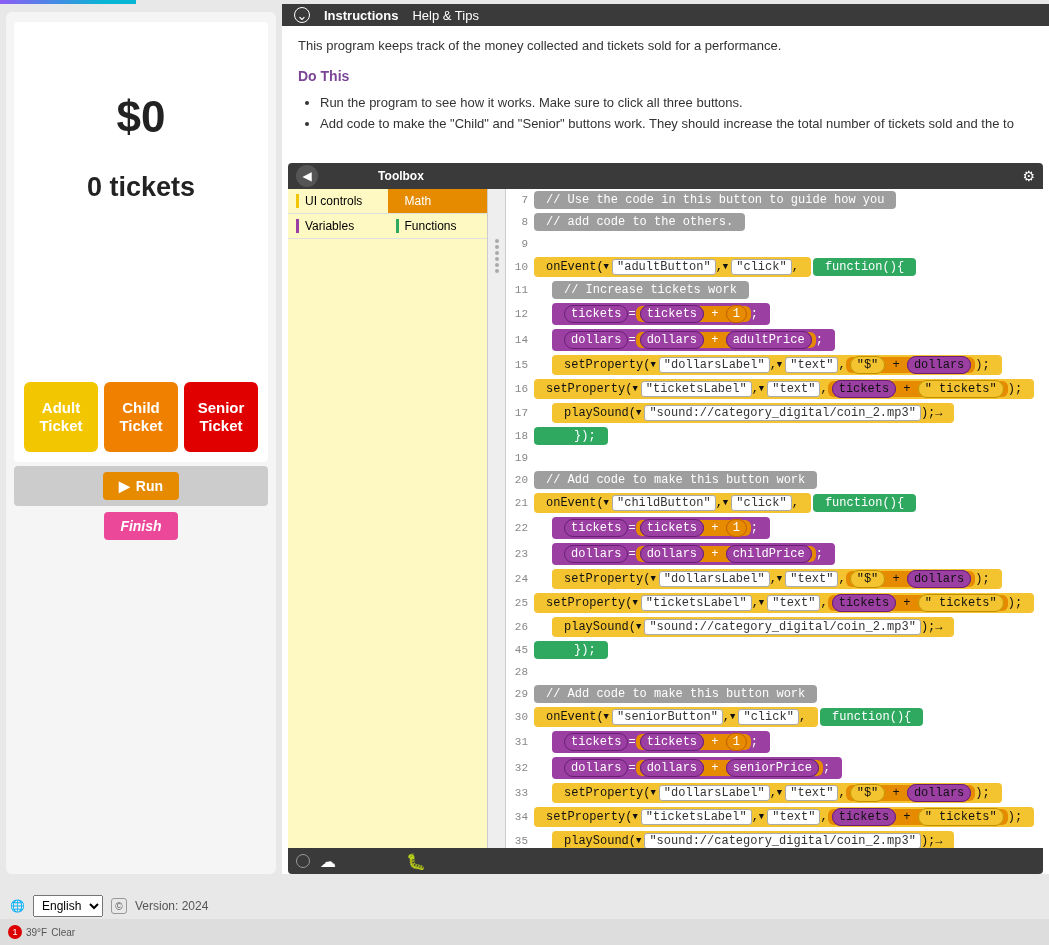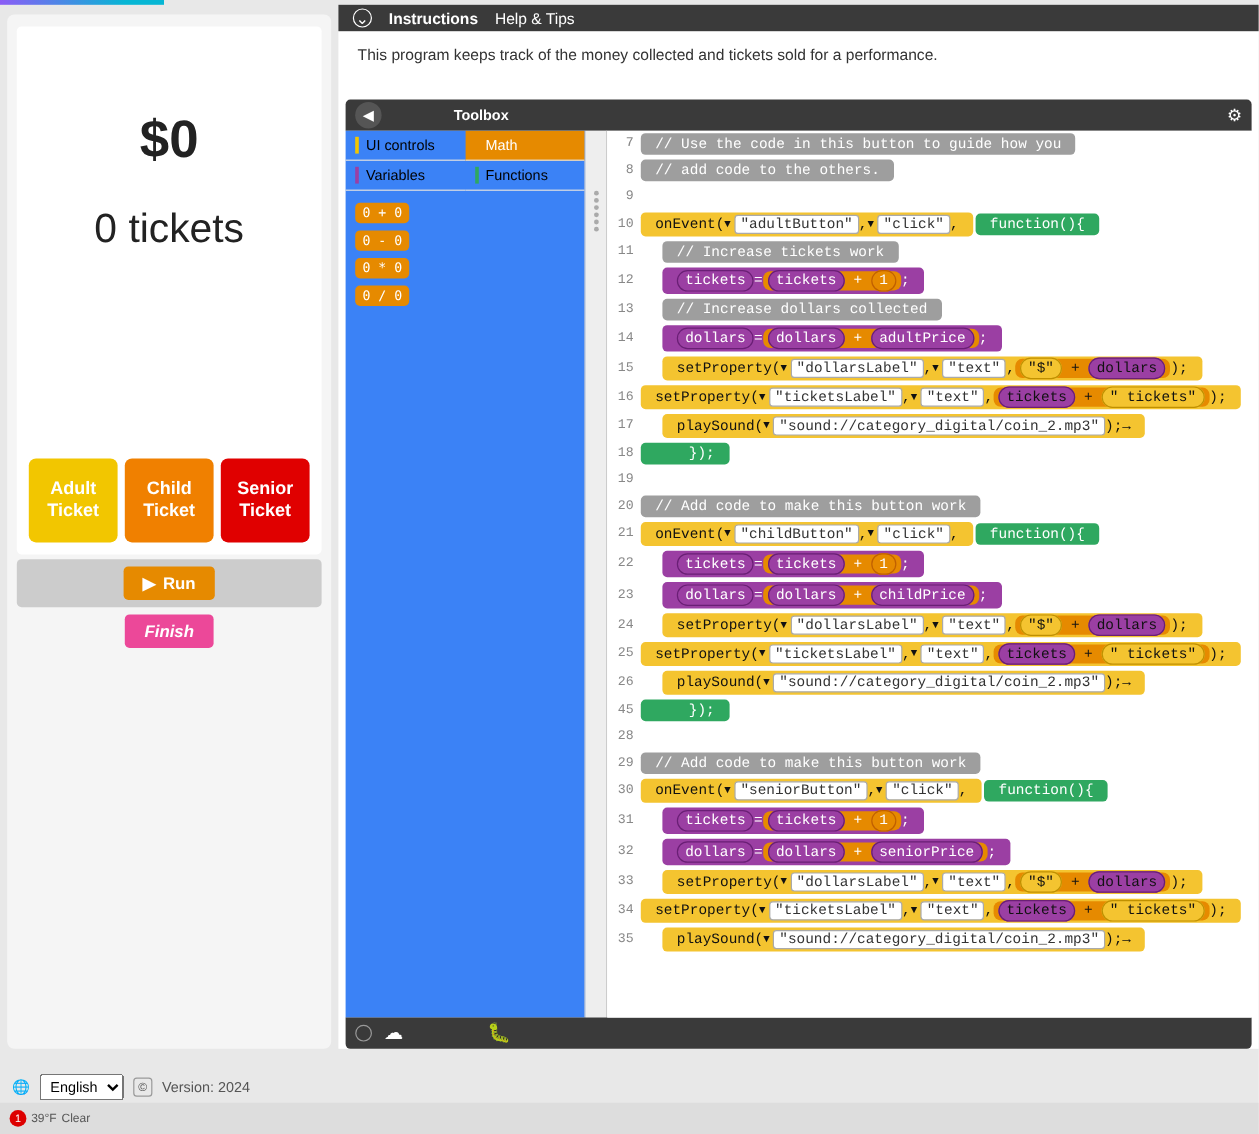--- a/index.html
+++ b/index.html
@@ -8,21 +8,21 @@
 
 .top-strip { height: 4px; background: linear-gradient(90deg, #8b5cf6 0%, #06b6d4 10%, #06b6d4 13%, transparent 13%); }
 
 
 .main { display: flex; height: 870px; }
 
 
 .sim-panel { width: 270px; background: #f5f5f5; border-radius: 6px; margin: 8px 6px 0 6px; display: flex; flex-direction: column; align-items: center; padding: 10px 8px; }
 .sim-screen { background: #fff; width: 100%; height: 440px; border-radius: 4px; padding: 30px 10px 10px; display: flex; flex-direction: column; align-items: center; position: relative; }
 .dollars-label { font-size: 44px; font-weight: 900; color: #222; margin-top: 40px; }
-.tickets-label { font-size: 34px; font-weight: 400; color: #222; margin-top: 30px; }
+.tickets-label { font-size: 27px; font-weight: 700; color: #222; margin-top: 30px; }
 .ticket-buttons { display: flex; gap: 6px; position: absolute; bottom: 10px; left: 10px; right: 10px; }
 .ticket-btn { flex: 1; height: 70px; border-radius: 6px; color: #fff; font-weight: 700; font-size: 15px; border: none; cursor: pointer; line-height: 1.2; }
 .ticket-btn.adult { background: #f2c600; }
 .ticket-btn.child { background: #f08000; }
 .ticket-btn.senior { background: #e00000; }
 
 .sim-controls { width: 100%; margin-top: 4px; background: #ccc; border-radius: 4px; padding: 6px; display: flex; flex-direction: column; align-items: center; gap: 6px; }
 .run-btn, .finish-btn { background: #e68a00; color: #fff; border: none; border-radius: 4px; font-weight: 600; font-size: 14px; padding: 6px 16px; cursor: pointer; display: flex; align-items: center; gap: 6px; }
 .finish-btn { background: #ec4899; font-style: italic; }
 
@@ -39,21 +39,21 @@
 
 
 .ws-bar { height: 26px; background: #3a3a3a; border-radius: 4px 4px 0 0; display: flex; align-items: center; color: #fff; font-size: 12px; margin: 0 6px; }
 .ws-bar .back-icon { width: 22px; height: 22px; border-radius: 50%; background: #555; margin: 0 8px; display: flex; align-items: center; justify-content: center; }
 .ws-bar .toolbox-label { flex: 0 0 150px; text-align: center; font-weight: 600; }
 .ws-bar .gear-icon { margin-left: auto; margin-right: 8px; font-size: 14px; }
 
 .ws-columns { display: flex; flex: 1; margin: 0 6px; min-height: 0; }
 
 
-.toolbox { width: 200px; background: #3b82f6; border-right: 1px solid #ccc; display: flex; flex-direction: column; }
+.toolbox { width: 200px; background: #fef9c3; border-right: 1px solid #ccc; display: flex; flex-direction: column; }
 .toolbox-cats { display: grid; grid-template-columns: 1fr 1fr; }
 .cat { font-size: 12px; padding: 5px 8px; border-bottom: 1px solid #e0e0e0; display: flex; align-items: center; gap: 6px; }
 .cat .bar { width: 3px; height: 14px; display: inline-block; }
 .cat.active { background: #e68a00; color: #fff; }
 .cat-ui .bar { background: #f2c600; }
 .cat-math .bar { background: #e68a00; }
 .cat-vars .bar { background: #9b3fa3; }
 .cat-funcs .bar { background: #2fa860; }
 
 .toolbox-blocks { padding: 10px 8px; display: flex; flex-direction: column; gap: 6px; }
@@ -126,20 +126,25 @@
   </div>
 
   <div class="right-side">
     <div class="instr-header">
       <span class="icon">⌄</span>
       <span style="font-weight:600">Instructions</span>
       <span>Help &amp; Tips</span>
     </div>
     <div class="instr-body">
       <div>This program keeps track of the money collected and tickets sold for a performance.</div>
+      <div class="do-this">Do This</div>
+      <ul>
+        <li>Run the program to see how it works. Make sure to click all three buttons.</li>
+        <li>Add code to make the "Child" and "Senior" buttons work. They should increase the total number of tickets sold and the to</li>
+      </ul>
     </div>
 
     <div class="ws-bar">
       <span class="back-icon">◀</span>
       <span class="toolbox-label">Toolbox</span>
       <span class="gear-icon">⚙</span>
     </div>
 
     <div class="ws-columns">
 
@@ -155,26 +160,20 @@
             </div>
           <div class="cat cat-vars">
               <span class="bar"></span>
               <span>Variables</span>
             </div>
           <div class="cat cat-funcs">
               <span class="bar"></span>
               <span>Functions</span>
             </div>
         </div>
-        <div class="toolbox-blocks">
-          <div class="math-block">0 + 0</div>
-          <div class="math-block">0 - 0</div>
-          <div class="math-block">0 * 0</div>
-          <div class="math-block">0 / 0</div>
-        </div>
       </div>
 
       <div class="drag-gutter">
         <span></span>
           <span></span>
           <span></span>
           <span></span>
           <span></span>
           <span></span>
       </div>
@@ -227,27 +226,20 @@
               <span class="ind ind-1"></span>
           <span class="bk bk-purple">
             <span class="bk-purple-pill">tickets</span> <span>=</span>
             <span class="bk-orange" style="padding:1px 4px;border-radius:6px">
               <span class="bk-purple-pill">tickets</span> <span>+</span> <span class="bk-orange-pill">1</span>
             </span>;
           </span>
         </span>
           </div>
 
-        <div class="line">
-            <span class="lineno">13</span>
-            <span class="code">
-              <span class="ind ind-1"></span>
-              <span class="bk bk-comment">// Increase dollars collected</span>
-            </span>
-          </div>
 
         <div class="line">
             <span class="lineno">14</span>
             <span class="code">
               <span class="ind ind-1"></span>
           <span class="bk bk-purple">
             <span class="bk-purple-pill">dollars</span> <span>=</span>
             <span class="bk-orange" style="padding:1px 4px;border-radius:6px">
               <span class="bk-purple-pill">dollars</span> <span>+</span> <span class="bk-purple-pill">adultPrice</span>
             </span>;

